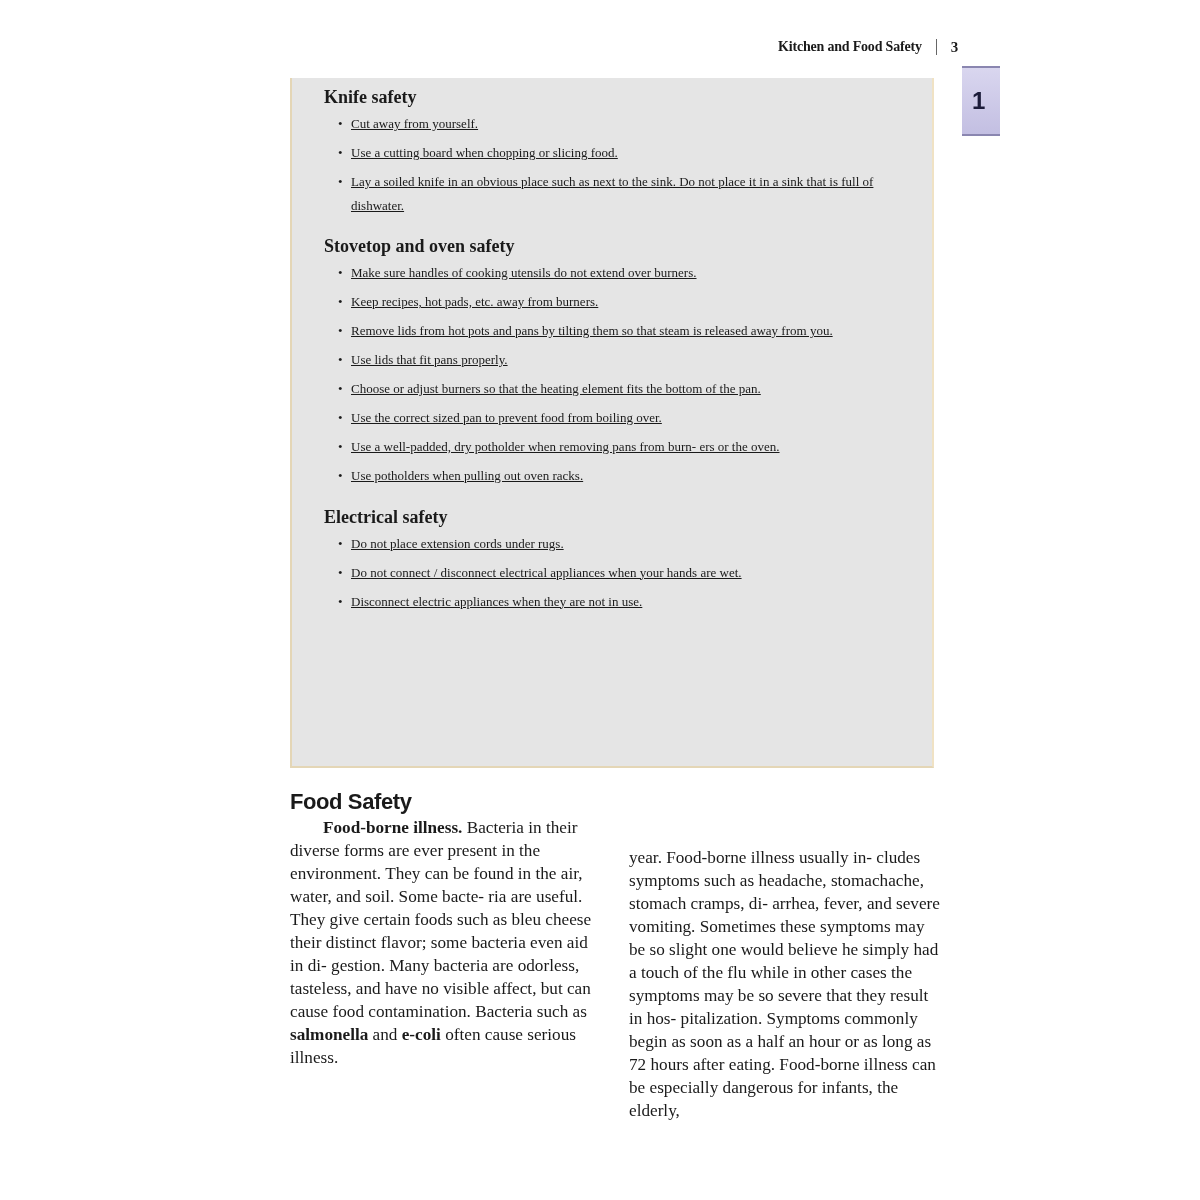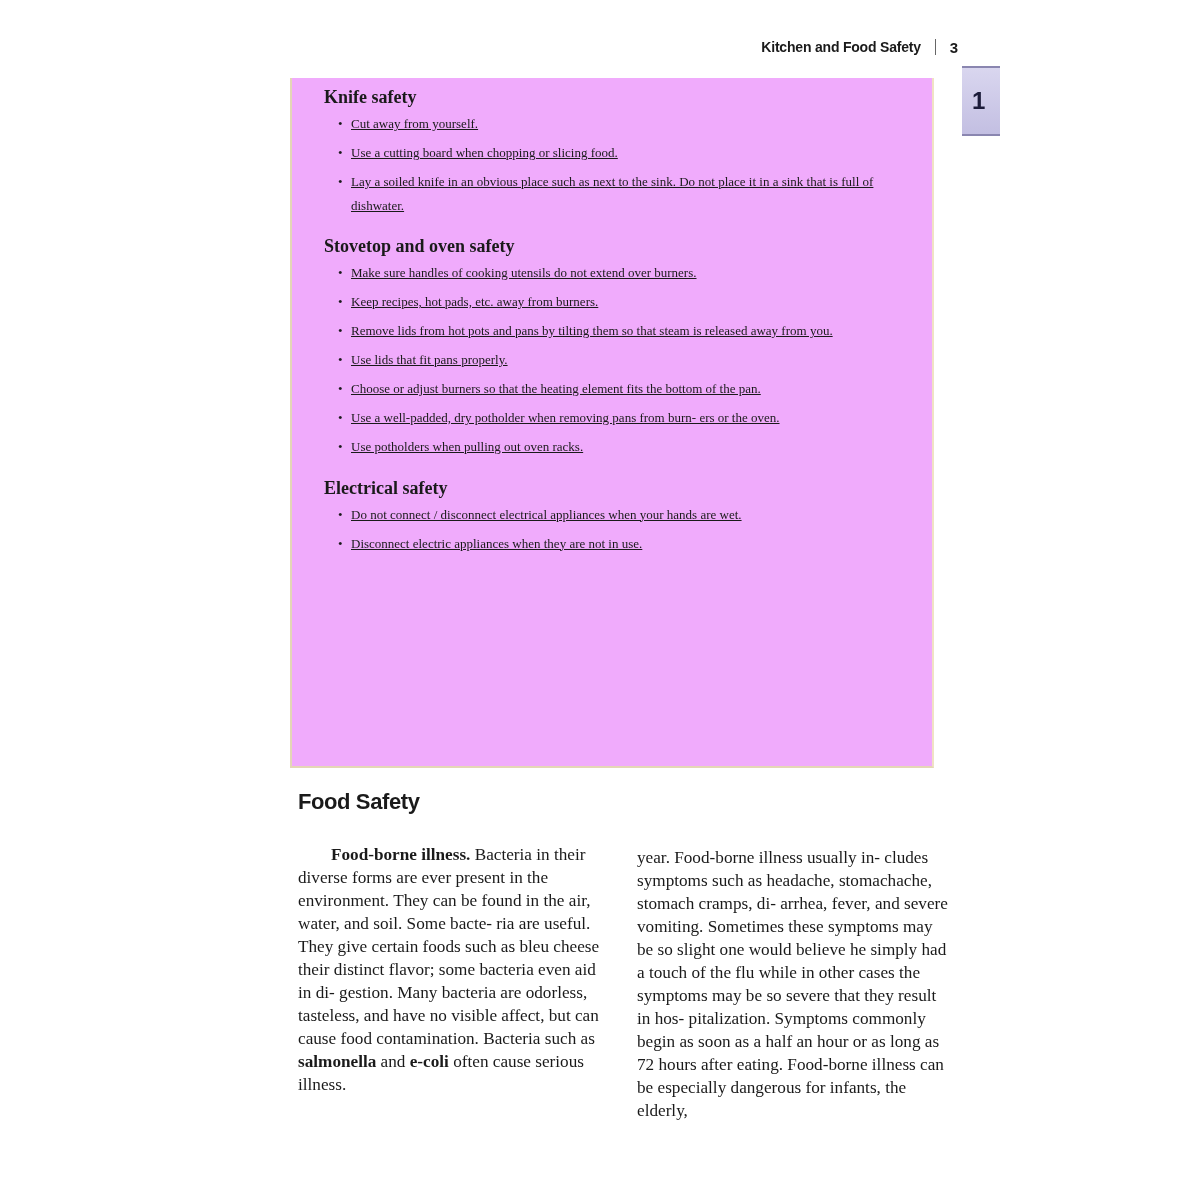--- a/index.html
+++ b/index.html
@@ -1,44 +1,44 @@
 <!DOCTYPE html>
 <html><head>
 <meta charset="utf-8">
 <style>
   html, body { margin: 0; padding: 0; background: #ffffff; }
   body { width: 1200px; height: 1200px; position: relative; overflow: hidden;
          font-family: "Liberation Serif", "DejaVu Serif", serif; color: #1a1a1a; }
 
   .running-head { position: absolute; top: 36px; right: 242px; height: 22px;
-         font-family: Liberation Sans, sans-serif; font-size: 14px;
+         font-family: Liberation Serif, serif; font-size: 14px;
          font-weight: bold; display: flex; align-items: center; gap: 10px; letter-spacing: -0.2px; }
   .running-head .sep { width: 1px; height: 16px; background: #666; display: inline-block; margin: 0 4px; }
   .running-head .pnum { font-size: 15px; }
 
   .chapter-tab { position: absolute; top: 66px; left: 962px; width: 38px; height: 70px;
          background: linear-gradient(#d9d6ef, #c3bfe2); border-top: 2px solid #8a86b0;
          border-bottom: 2px solid #8a86b0; box-sizing: border-box;
          display: flex; align-items: center; justify-content: flex-start; padding-left: 10px;
          font-family: "Liberation Sans", "DejaVu Sans", sans-serif; font-weight: bold; font-size: 24px; color: #1c1c3a; }
 
   .safety-box { position: absolute; left: 290px; top: 78px; width: 644px; height: 690px;
          box-sizing: border-box; border-left: 2px solid #e4d6b6; border-right: 2px solid #f0e2c4;
-         border-bottom: 2px solid #e4d6b6; background: #f0abfc; padding: 8px 12px 0 32px; }
+         border-bottom: 2px solid #e4d6b6; background: #e5e5e5; padding: 8px 12px 0 32px; }
   .safety-box h3 { margin: 0; font-size: 18px; font-weight: bold; line-height: 22px; padding-top: 0; }
   .safety-box h3.later { margin-top: 18px; }
   .safety-box ul { list-style: none; margin: 4px 0 0 0; padding: 0 0 0 14px; }
   .safety-box li { position: relative; padding-left: 13px; font-size: 13px; line-height: 23.5px;
          margin-bottom: 5.5px; text-decoration: underline; }
   .safety-box li::before { content: "\2022"; position: absolute; left: 0; top: 0; }
 
-  .food-safety { position: absolute; left: 298px; top: 788px; width: 660px; }
+  .food-safety { position: absolute; left: 290px; top: 788px; width: 660px; }
   .food-safety h2 { margin: 0; font-family: "Liberation Sans", "DejaVu Sans", sans-serif;
          font-size: 22px; font-weight: bold; line-height: 28px; letter-spacing: -0.4px; }
-  .cols { display: flex; gap: 23px; align-items: center; }
+  .cols { display: flex; gap: 23px; }
   .col { width: 314px; font-size: 17.2px; line-height: 23px; text-align: left; }
   .col p { margin: 0; }
   .col p.indent { text-indent: 33px; }
   .col-right { padding-top: 30px; margin-left: 2px; width: 312px; }
   b { font-weight: bold; }
 </style>
 </head>
 <body>
 
 <div class="running-head">
@@ -58,25 +58,27 @@
     <li>Use a cutting board when chopping or slicing food.</li>
     <li>Lay a soiled knife in an obvious place such as next to the sink.  Do not place it in a sink that is full of dishwater.</li>
   </ul>
   <h3 class="later">Stovetop and oven safety</h3>
   <ul>
     <li>Make sure handles of cooking utensils do not extend over burners.</li>
     <li>Keep recipes, hot pads, etc. away from burners.</li>
     <li>Remove lids from hot pots and pans by tilting them so that steam is released away from you.</li>
     <li>Use lids that fit pans properly.</li>
     <li>Choose or adjust burners so that the heating element fits the bottom of the pan.</li>
+    <li>Use the correct sized pan to prevent food from boiling over.</li>
     <li>Use a well-padded, dry potholder when removing pans from burn- ers or the oven.</li>
     <li>Use potholders when pulling out oven racks.</li>
   </ul>
   <h3 class="later">Electrical safety</h3>
   <ul>
+    <li>Do not place extension cords under rugs.</li>
     <li>Do not connect / disconnect electrical appliances when your hands are wet.</li>
     <li>Disconnect electric appliances when they are not in use.</li>
   </ul>
 </div>
 
 <div class="food-safety">
   <h2>Food Safety</h2>
   <div class="cols">
     <div class="col">
       <p class="indent"><b>Food-borne illness.</b><span> Bacteria in their diverse forms are ever present in the environment.  They can be found in the air, water, and soil.  Some bacte- ria are useful.  They give certain foods such as bleu cheese their distinct flavor; some bacteria even aid in di- gestion.  Many bacteria are odorless, tasteless, and have no visible affect, but can cause food contamination. Bacteria such as </span><b>salmonella</b><span> and </span><b>e-coli</b><span> often cause serious illness.</span></p>

